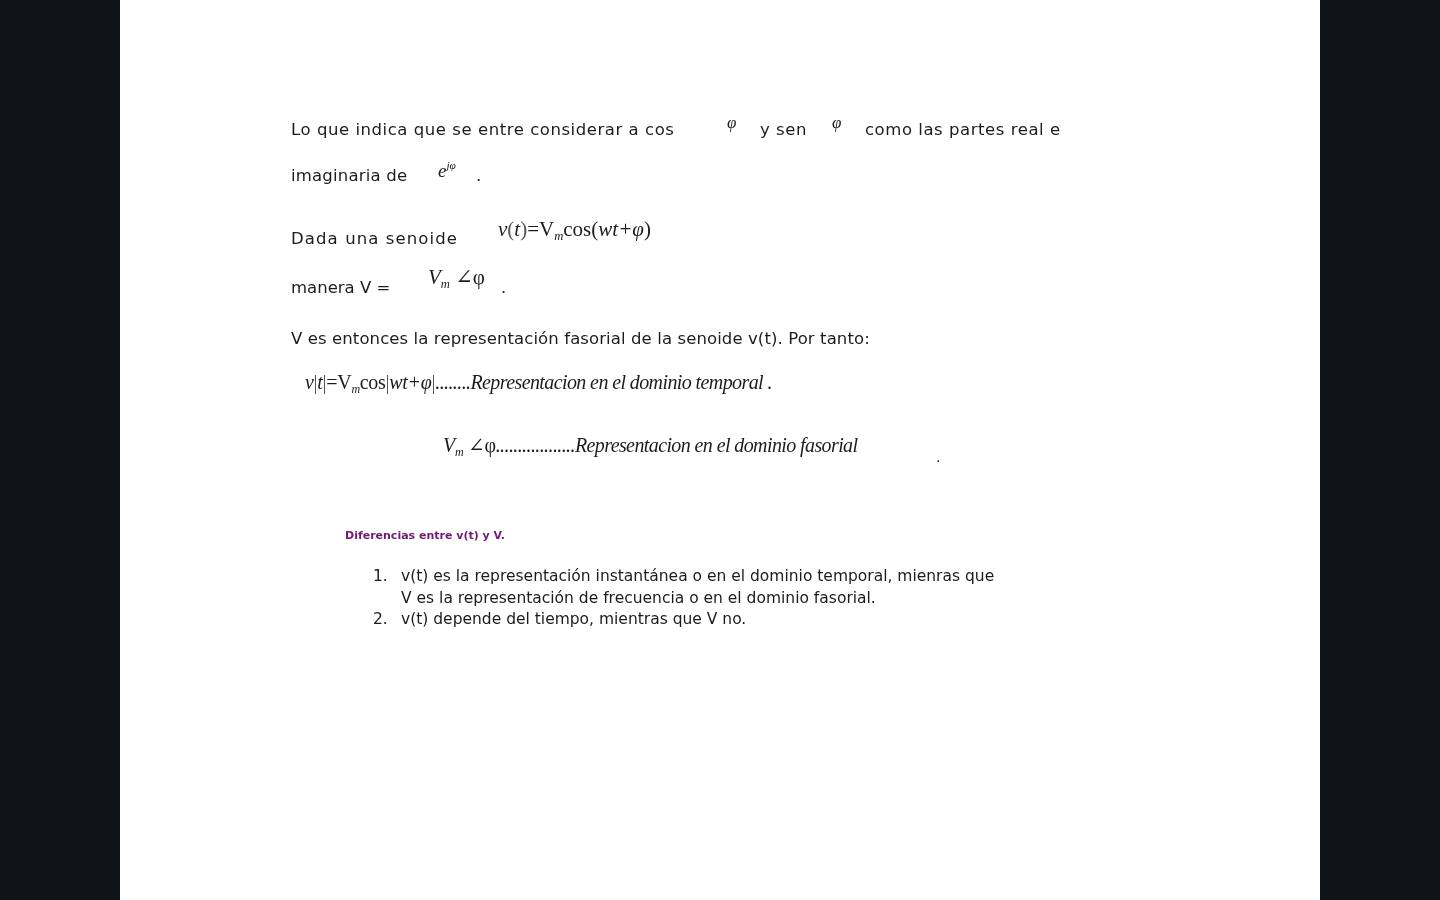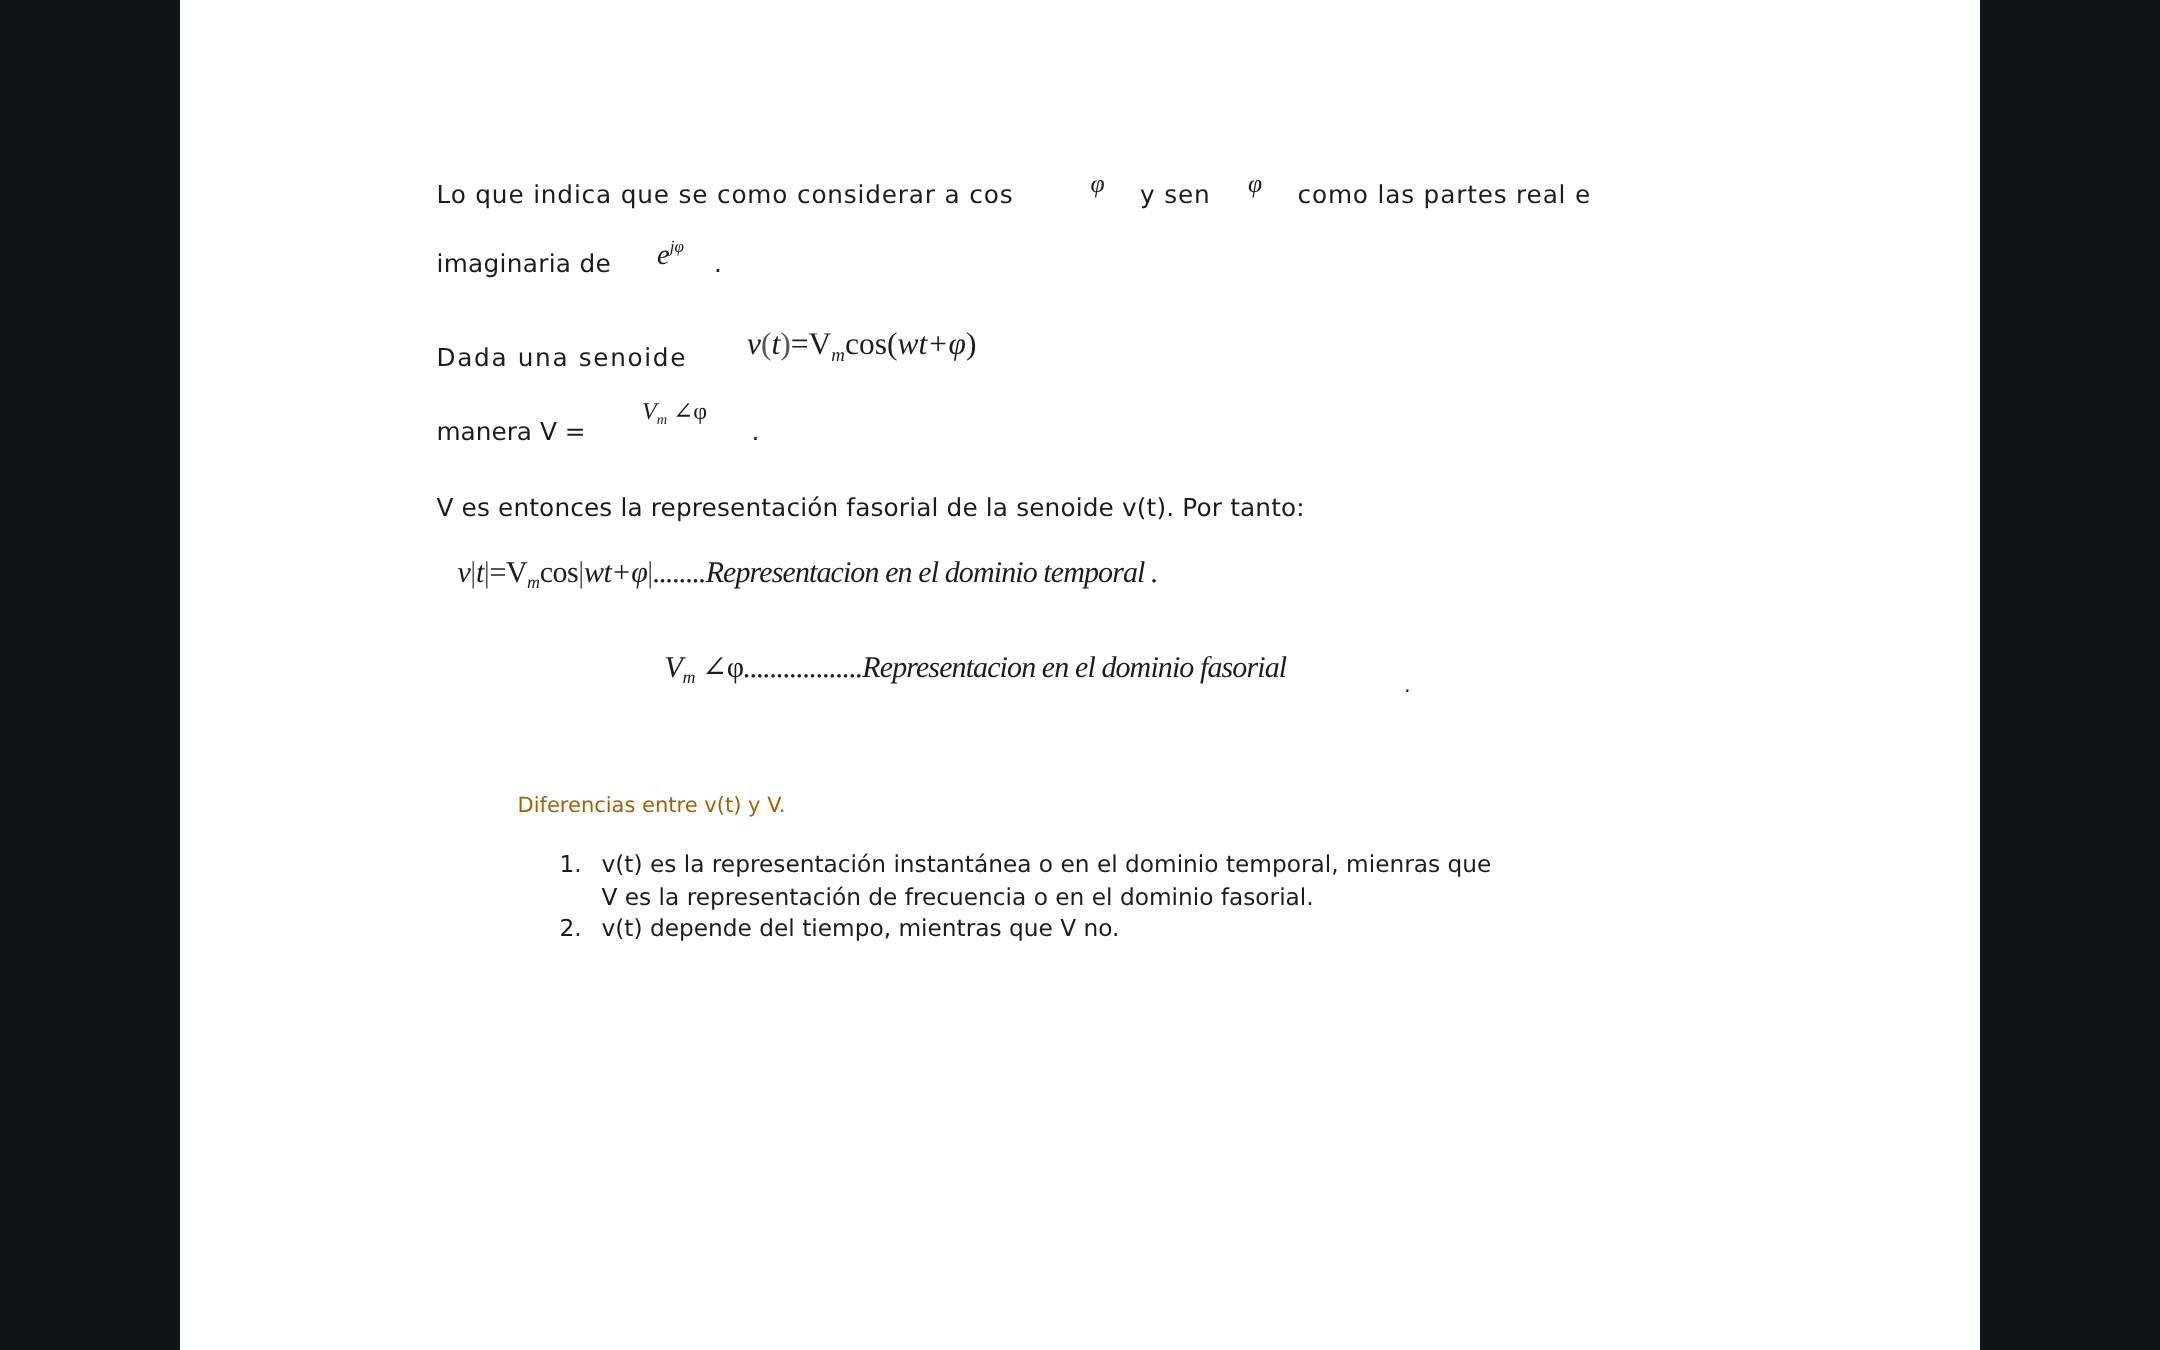--- a/index.html
+++ b/index.html
@@ -34,55 +34,55 @@
       white-space: nowrap;
       line-height: 1;
     }
     .math .up { font-style: normal; }
     .math sub { font-size: 0.6em; vertical-align: -0.35em; }
     .math sup { font-size: 0.6em; vertical-align: 0.7em; text-align: right; }
     .math .paren { font-style: normal; font-weight: 300; color: #555; }
     .heading {
       position: absolute;
       font-family: "DejaVu Sans", sans-serif;
-      font-size: 14px;
-      font-weight: normal;
-      color: #a16207;
+      font-size: 11px;
+      font-weight: bold;
+      color: #701a75;
       white-space: nowrap;
       line-height: 1;
     }
     .list-item {
       position: absolute;
       font-family: "DejaVu Sans", sans-serif;
       font-size: 15.5px;
       color: #1c1c1c;
       white-space: nowrap;
       line-height: 1;
     }
   </style>
 </head>
 <body>
 
 <div class="page">
 
-  <span class="txt" style="left:171px; top:122px; letter-spacing:0.55px;">Lo que indica que se como considerar a cos</span>
+  <span class="txt" style="left:171px; top:122px; letter-spacing:0.55px;">Lo que indica que se entre considerar a cos</span>
   <span class="math" style="left:607px; top:114px; font-size:17px;">φ</span>
   <span class="txt" style="left:640px; top:122px; letter-spacing:0.55px;">y sen</span>
   <span class="math" style="left:712px; top:114px; font-size:17px;">φ</span>
   <span class="txt" style="left:745px; top:122px; letter-spacing:0.55px;">como las partes real e</span>
 
   <span class="txt" style="left:171px; top:168px; letter-spacing:0.2px;">imaginaria de</span>
   <span class="math" style="left:318px; top:160px; font-size:19px;"><span>e</span><sup>jφ</sup></span>
   <span class="txt" style="left:356px; top:168px;">.</span>
 
   <span class="txt" style="left:171px; top:231px; letter-spacing:1.1px;">Dada una senoide</span>
   <span class="math" style="left:378px; top:219px; font-size:21px;text-align:center;"><span>v</span><span class="paren">(</span><span>t</span><span class="paren">)</span><span class="up">=V</span><sub>m</sub><span class="up">cos</span><span class="up">(</span><span>wt+φ</span><span class="up">)</span></span>
 
   <span class="txt" style="left:171px; top:280px;">manera V =</span>
-  <span class="math" style="left:308px; top:267px; font-size:16px;"><span>V</span><sub>m</sub> <span class="up">∠φ</span></span>
+  <span class="math" style="left:308px; top:267px; font-size:21px;"><span>V</span><sub>m</sub> <span class="up">∠φ</span></span>
   <span class="txt" style="left:381px; top:280px;">.</span>
 
   <span class="txt" style="left:171px; top:331px; letter-spacing:0.1px;">V es entonces la representación fasorial de la senoide v(t). Por tanto:</span>
 
   <span class="math" style="left:185px; top:372px; font-size:20px; letter-spacing:-0.3px;"><span>v</span><span class="paren">|</span><span>t</span><span class="paren">|</span><span class="up">=V</span><sub>m</sub><span class="up">cos</span><span class="paren">|</span><span>wt+φ</span><span class="paren">|</span><span style="letter-spacing:-0.6px;">........Representacion en el dominio temporal .</span></span>
 
   <span class="math" style="left:323px; top:435px; font-size:20px; letter-spacing:-0.3px;"><span>V</span><sub>m</sub> <span class="up">∠φ</span><span style="letter-spacing:-0.6px;font-style:italic;">..................Representacion en el dominio fasorial</span></span>
   <span class="txt" style="left:816px; top:450px; font-size:14px;">.</span>
 
   <span class="heading" style="left:225px; top:530px;">Diferencias entre v(t) y V.</span>

